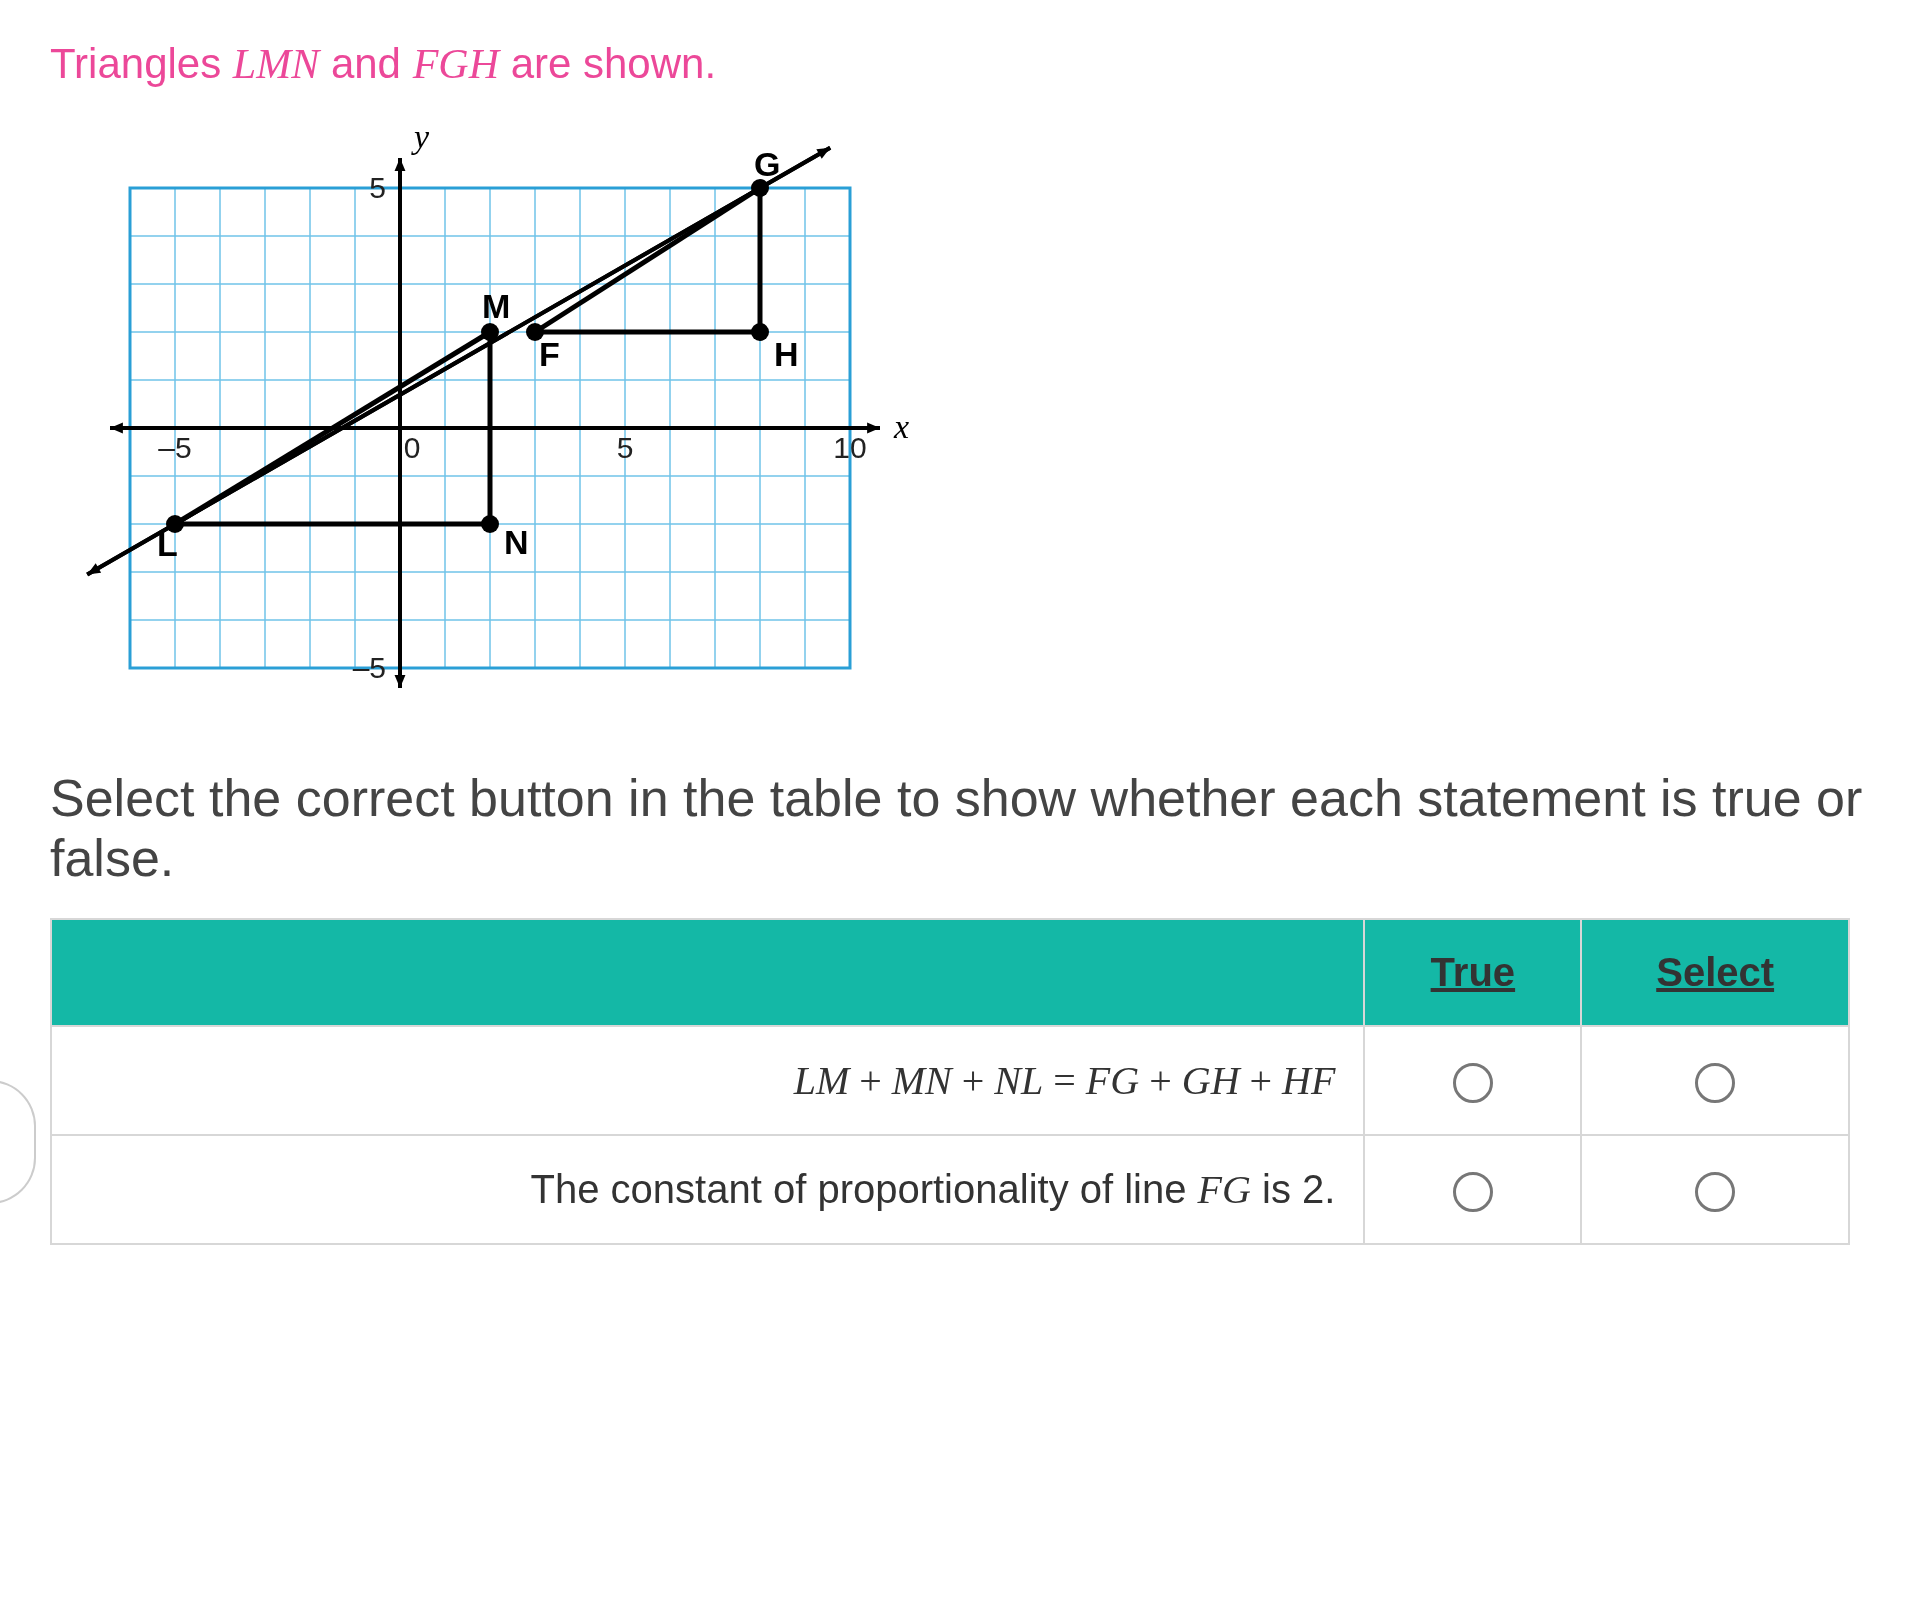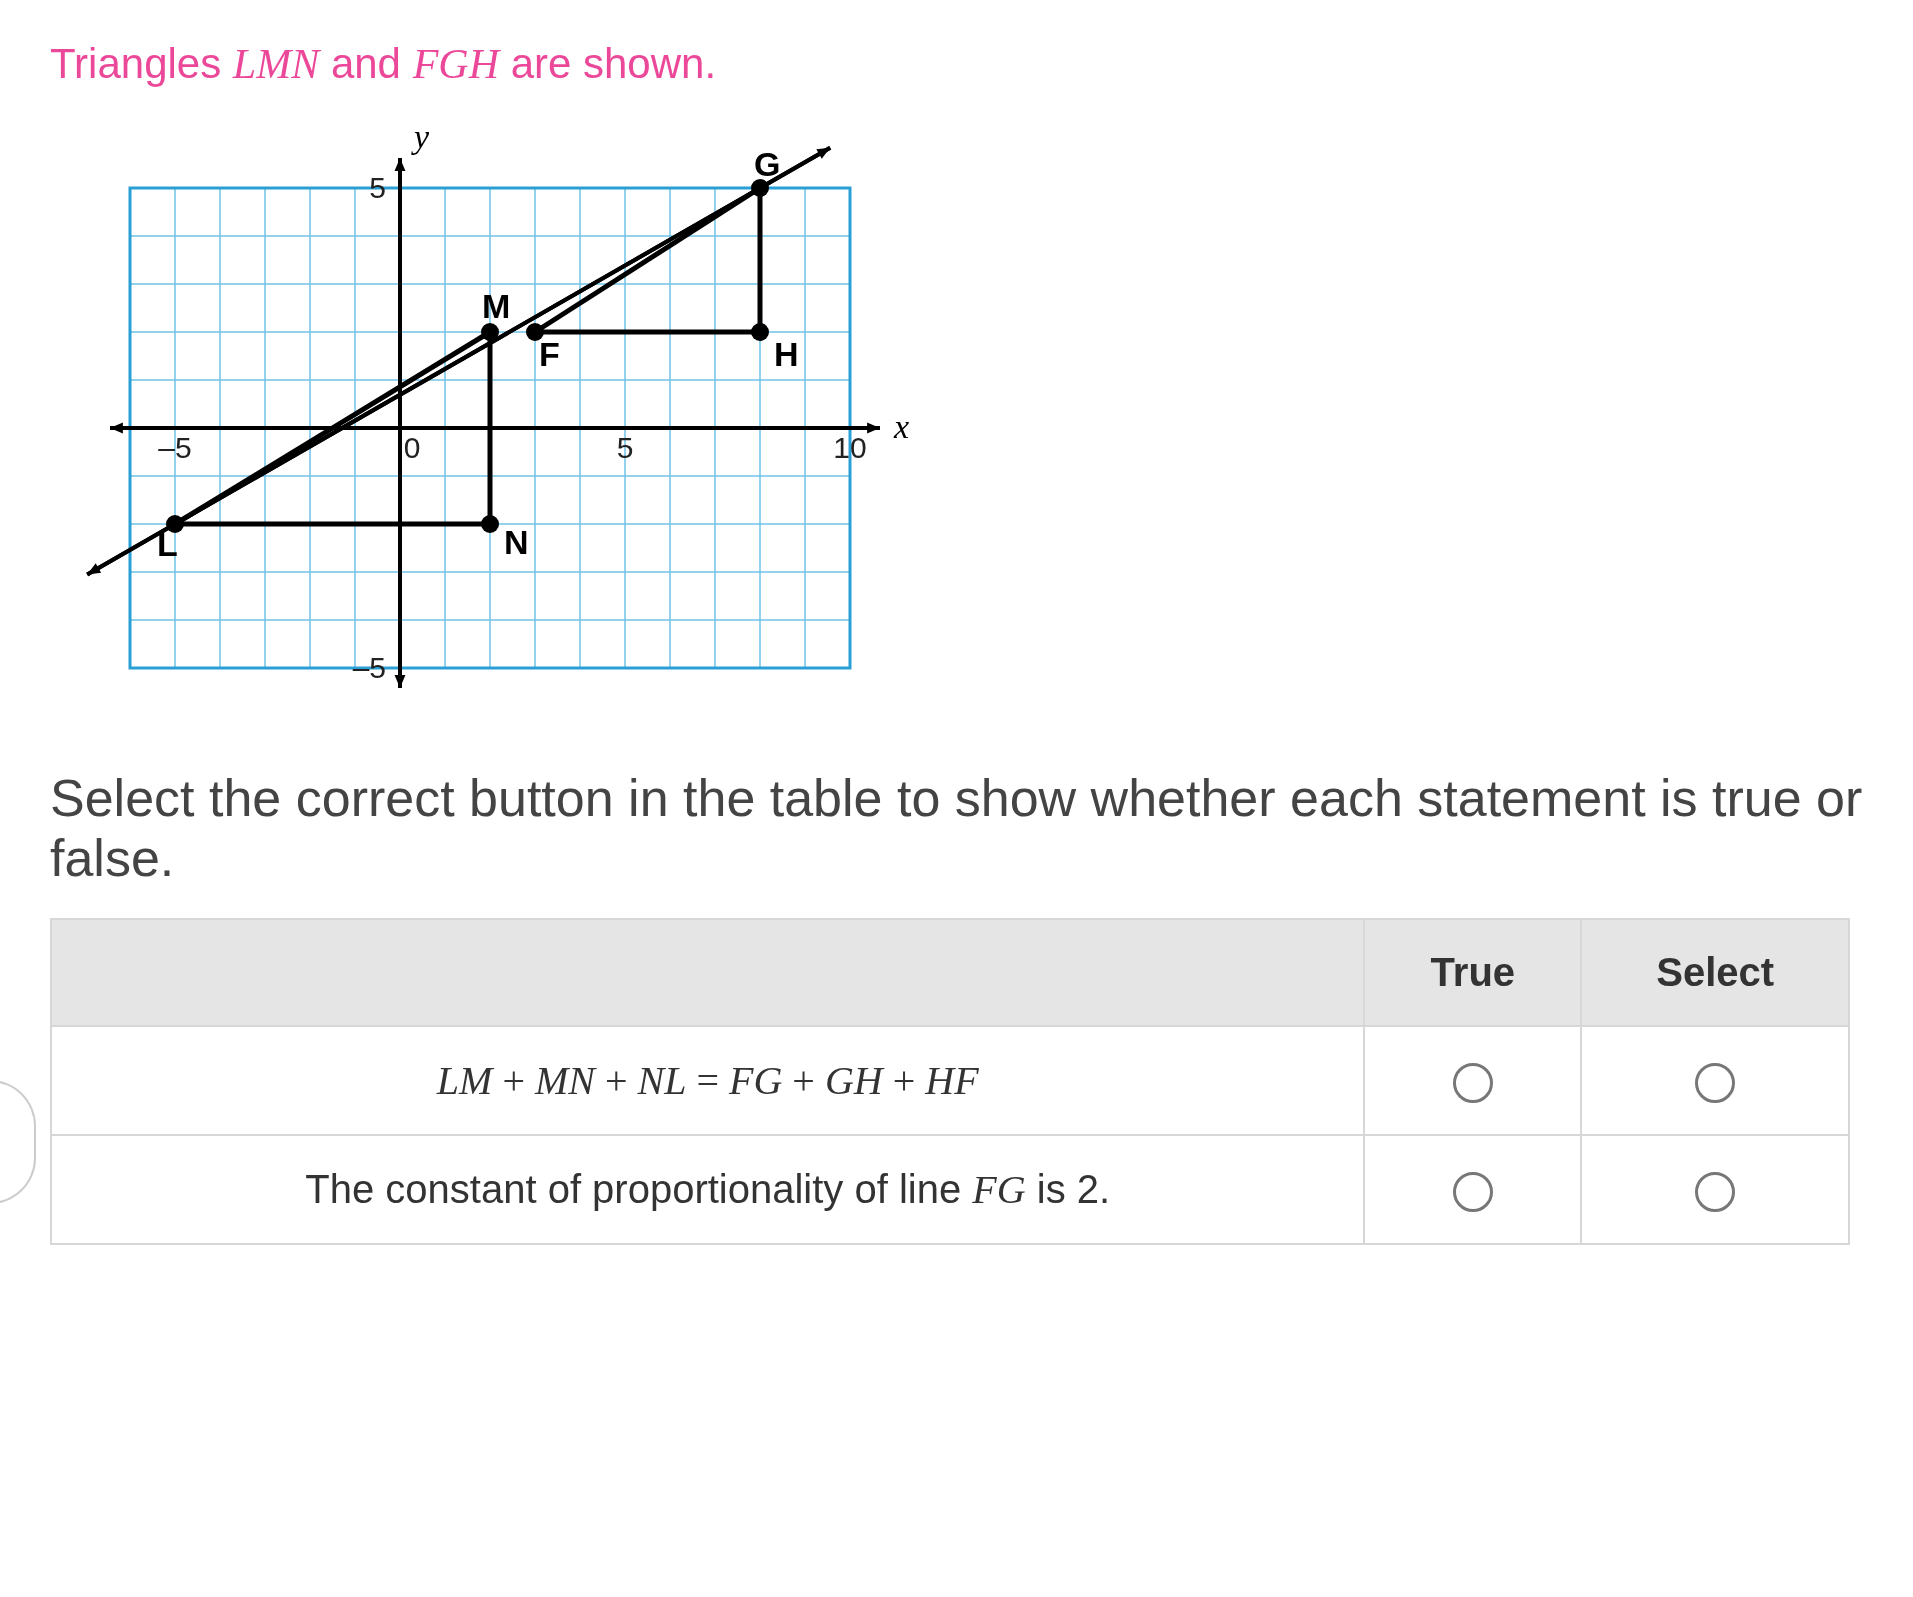--- a/index.html
+++ b/index.html
@@ -35,28 +35,29 @@
   
   table.tf {
     border-collapse: collapse;
     width: 100%;
     max-width: 1800px;
     margin-top: 10px;
   }
   table.tf th, table.tf td {
     border: 2px solid #d7d7d7;
     padding: 30px 28px;
-    text-align: center;
+    text-align: right;
     font-size: 40px;
     color: #333;
   }
   table.tf thead th {
-    background: #e5e5e5;
+    background: #14b8a6;
     font-weight: bold;
     text-align: center;
+    text-decoration: underline;
   }
   table.tf thead th:first-child { text-align:left; }
   table.tf td.center, table.tf th.center { text-align:center; }
   .radio {
     display:inline-block;
     width: 34px; height:34px;
     border: 3px solid #777;
     border-radius: 50%;
     background:#fff;
     vertical-align:middle;

